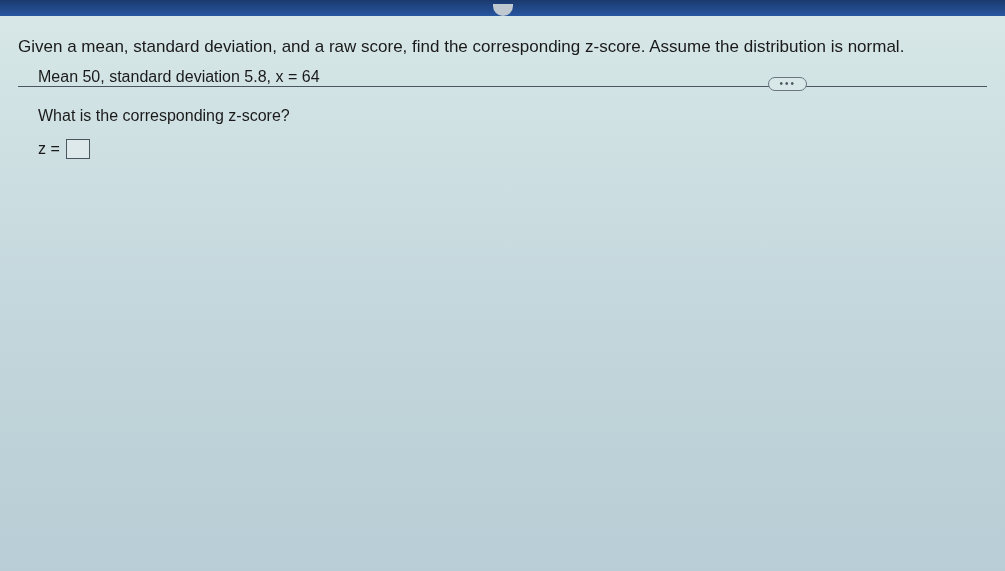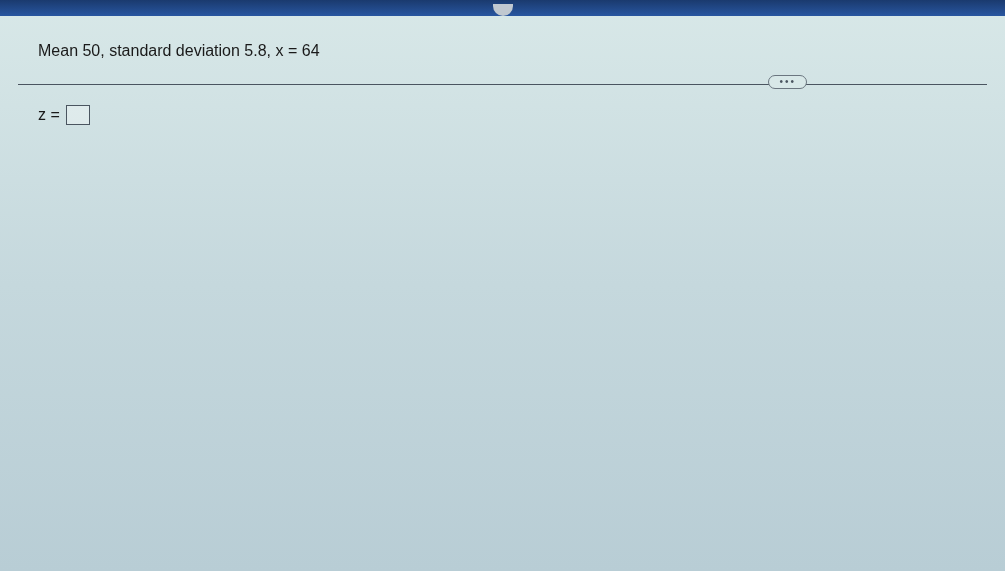--- a/index.html
+++ b/index.html
@@ -36,21 +36,20 @@
     }
     .problem-statement {
       font-size: 17px;
       line-height: 1.5;
       margin-bottom: 8px;
     }
     .given-values {
       font-size: 16px;
       margin-left: 20px;
       margin-top: 8px;
-      margin-bottom: 24px;
     }
     .divider-row {
       position: relative;
       margin: 0 0 20px 0;
     }
     .divider {
       border: none;
       border-top: 1px solid #4a5560;
       width: 100%;
     }
@@ -96,25 +95,27 @@
       margin-left: 4px;
     }
   </style>
 </head>
 <body>
 
 <div class="top-bar"></div>
 <div class="notch"></div>
 
 <div class="content">
+  <div class="problem-statement">Given a mean, standard deviation, and a raw score, find the corresponding z-score. Assume the distribution is normal.</div>
   <div class="given-values">Mean 50, standard deviation 5.8, x = 64</div>
 
   <div class="divider-row">
     <hr class="divider">
     <button class="more-button">•••</button>
   </div>
 
+  <div class="question">What is the corresponding z-score?</div>
 
   <div class="answer-row">
     <span class="z-label">z =</span>
     <input type="text" class="answer-input" value="" style="">
   </div>
 </div>
 
 </body></html>

